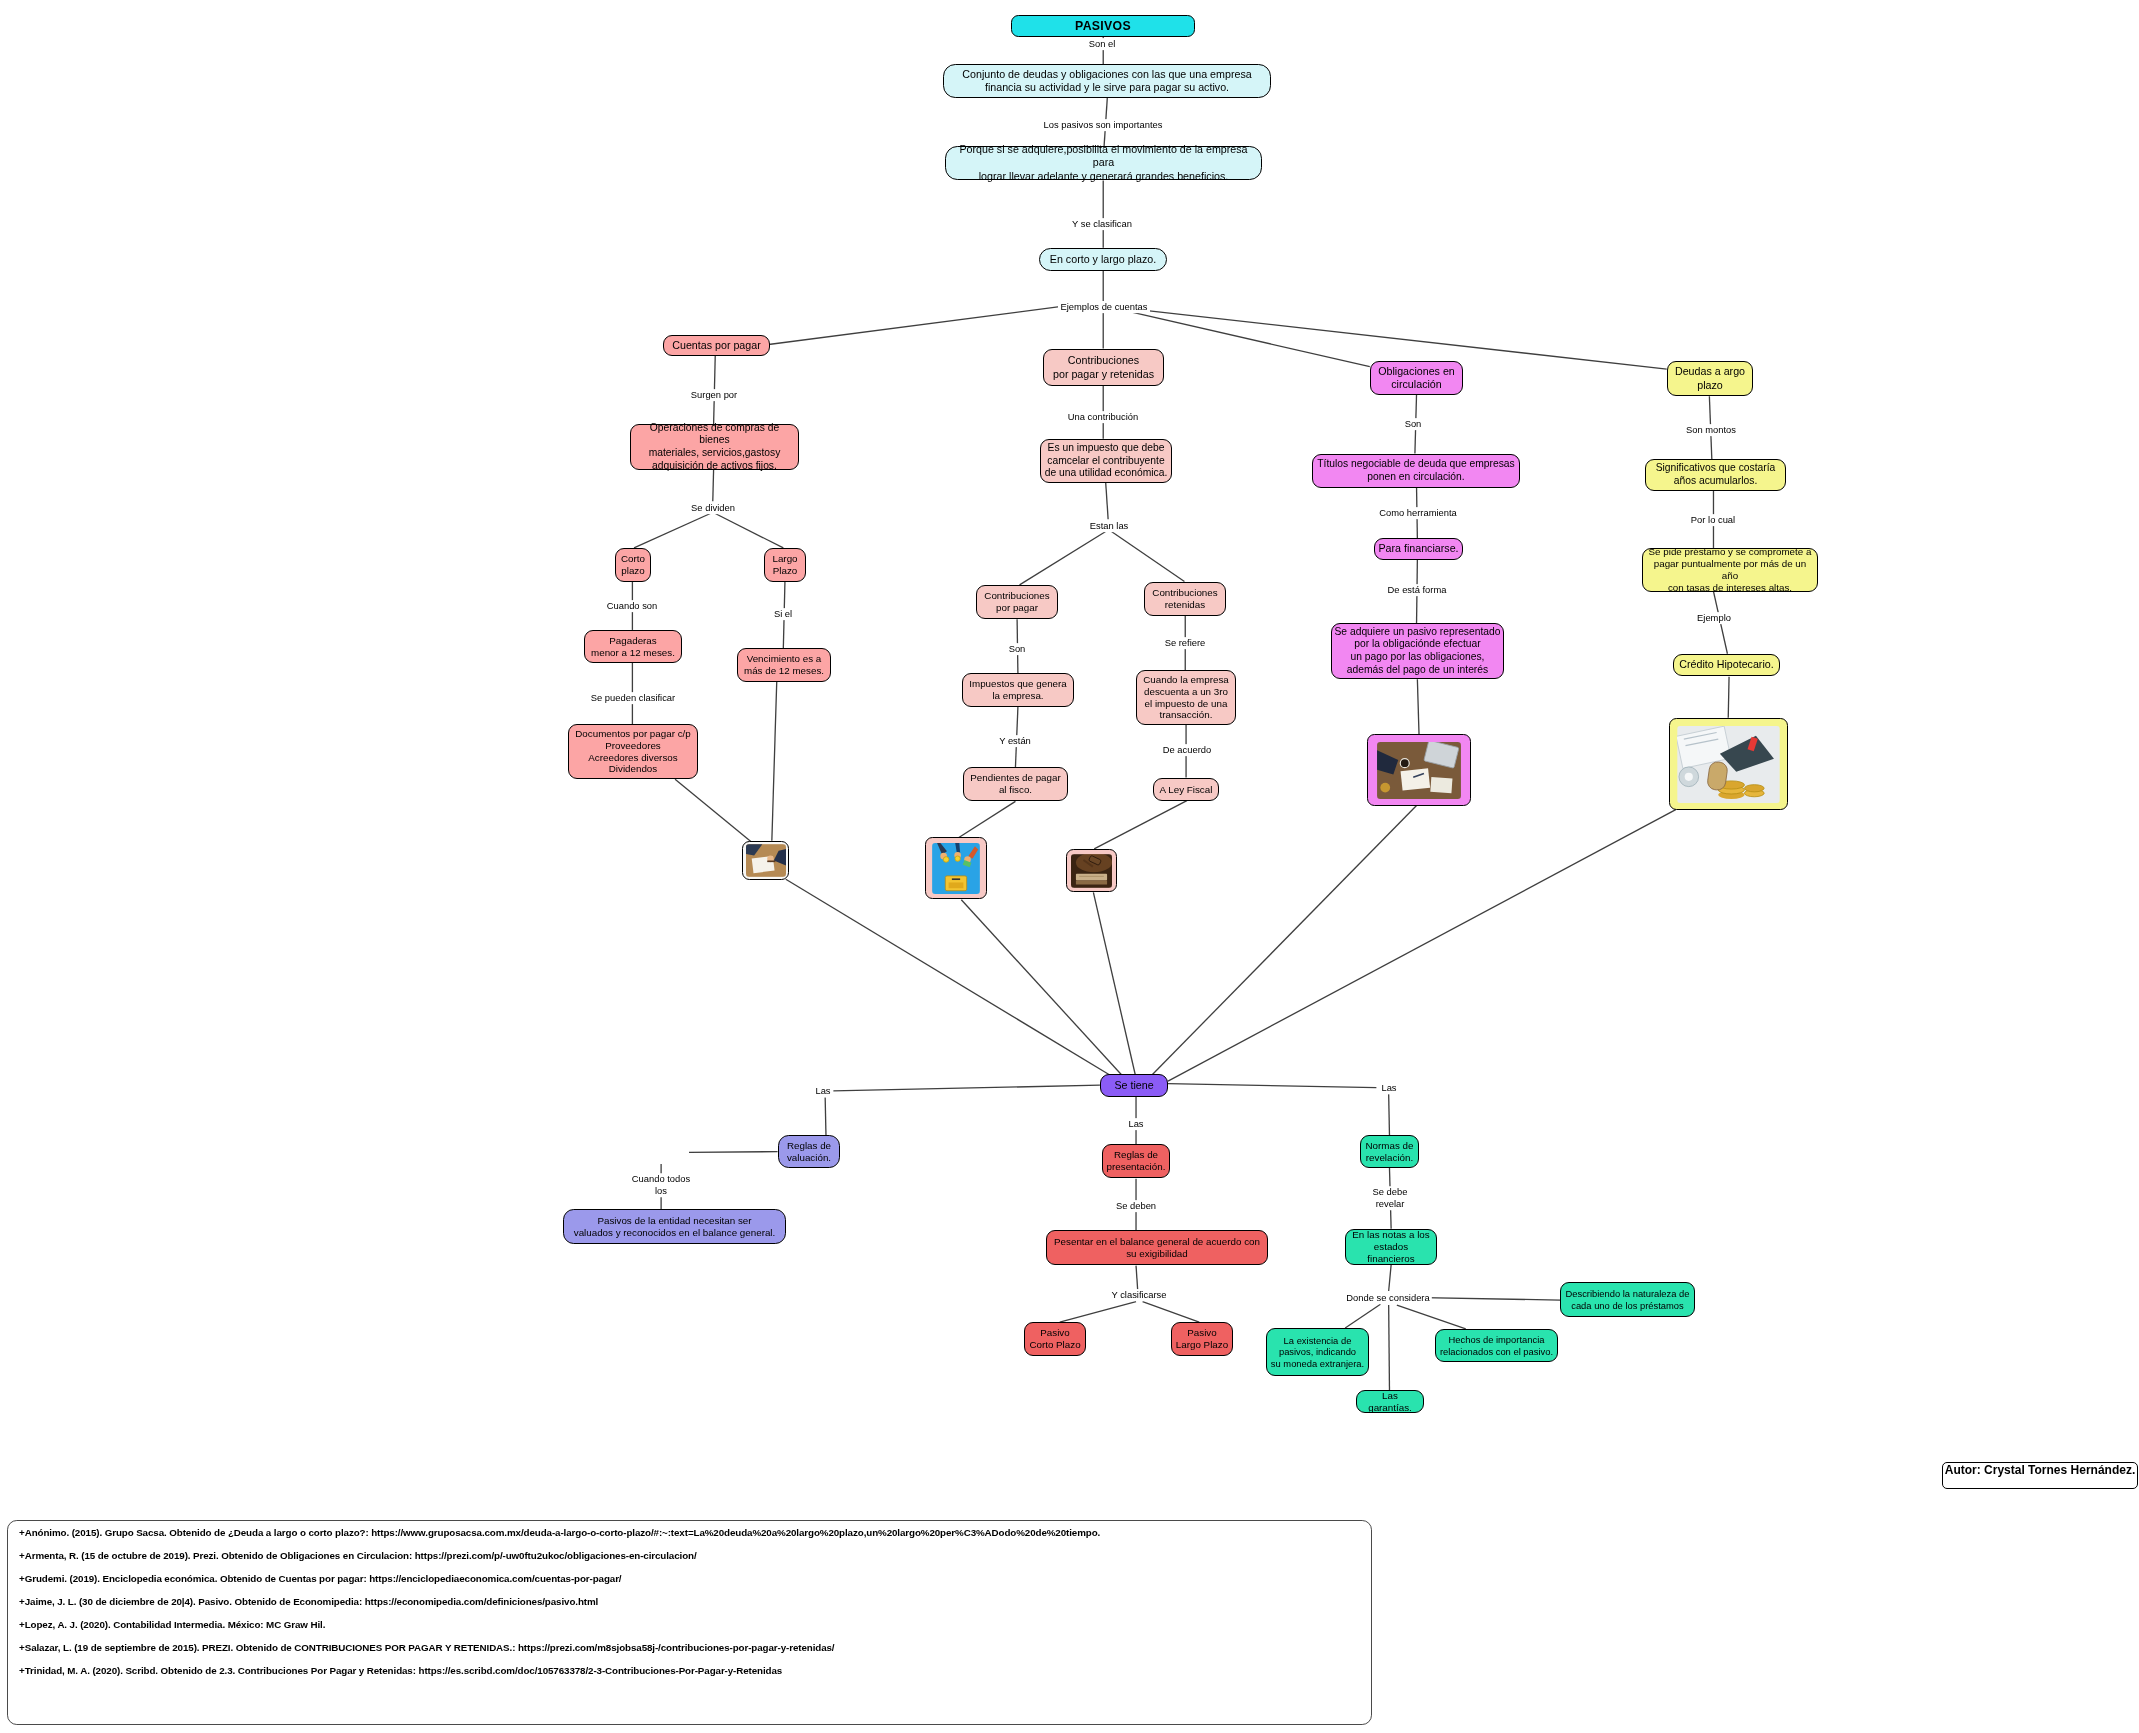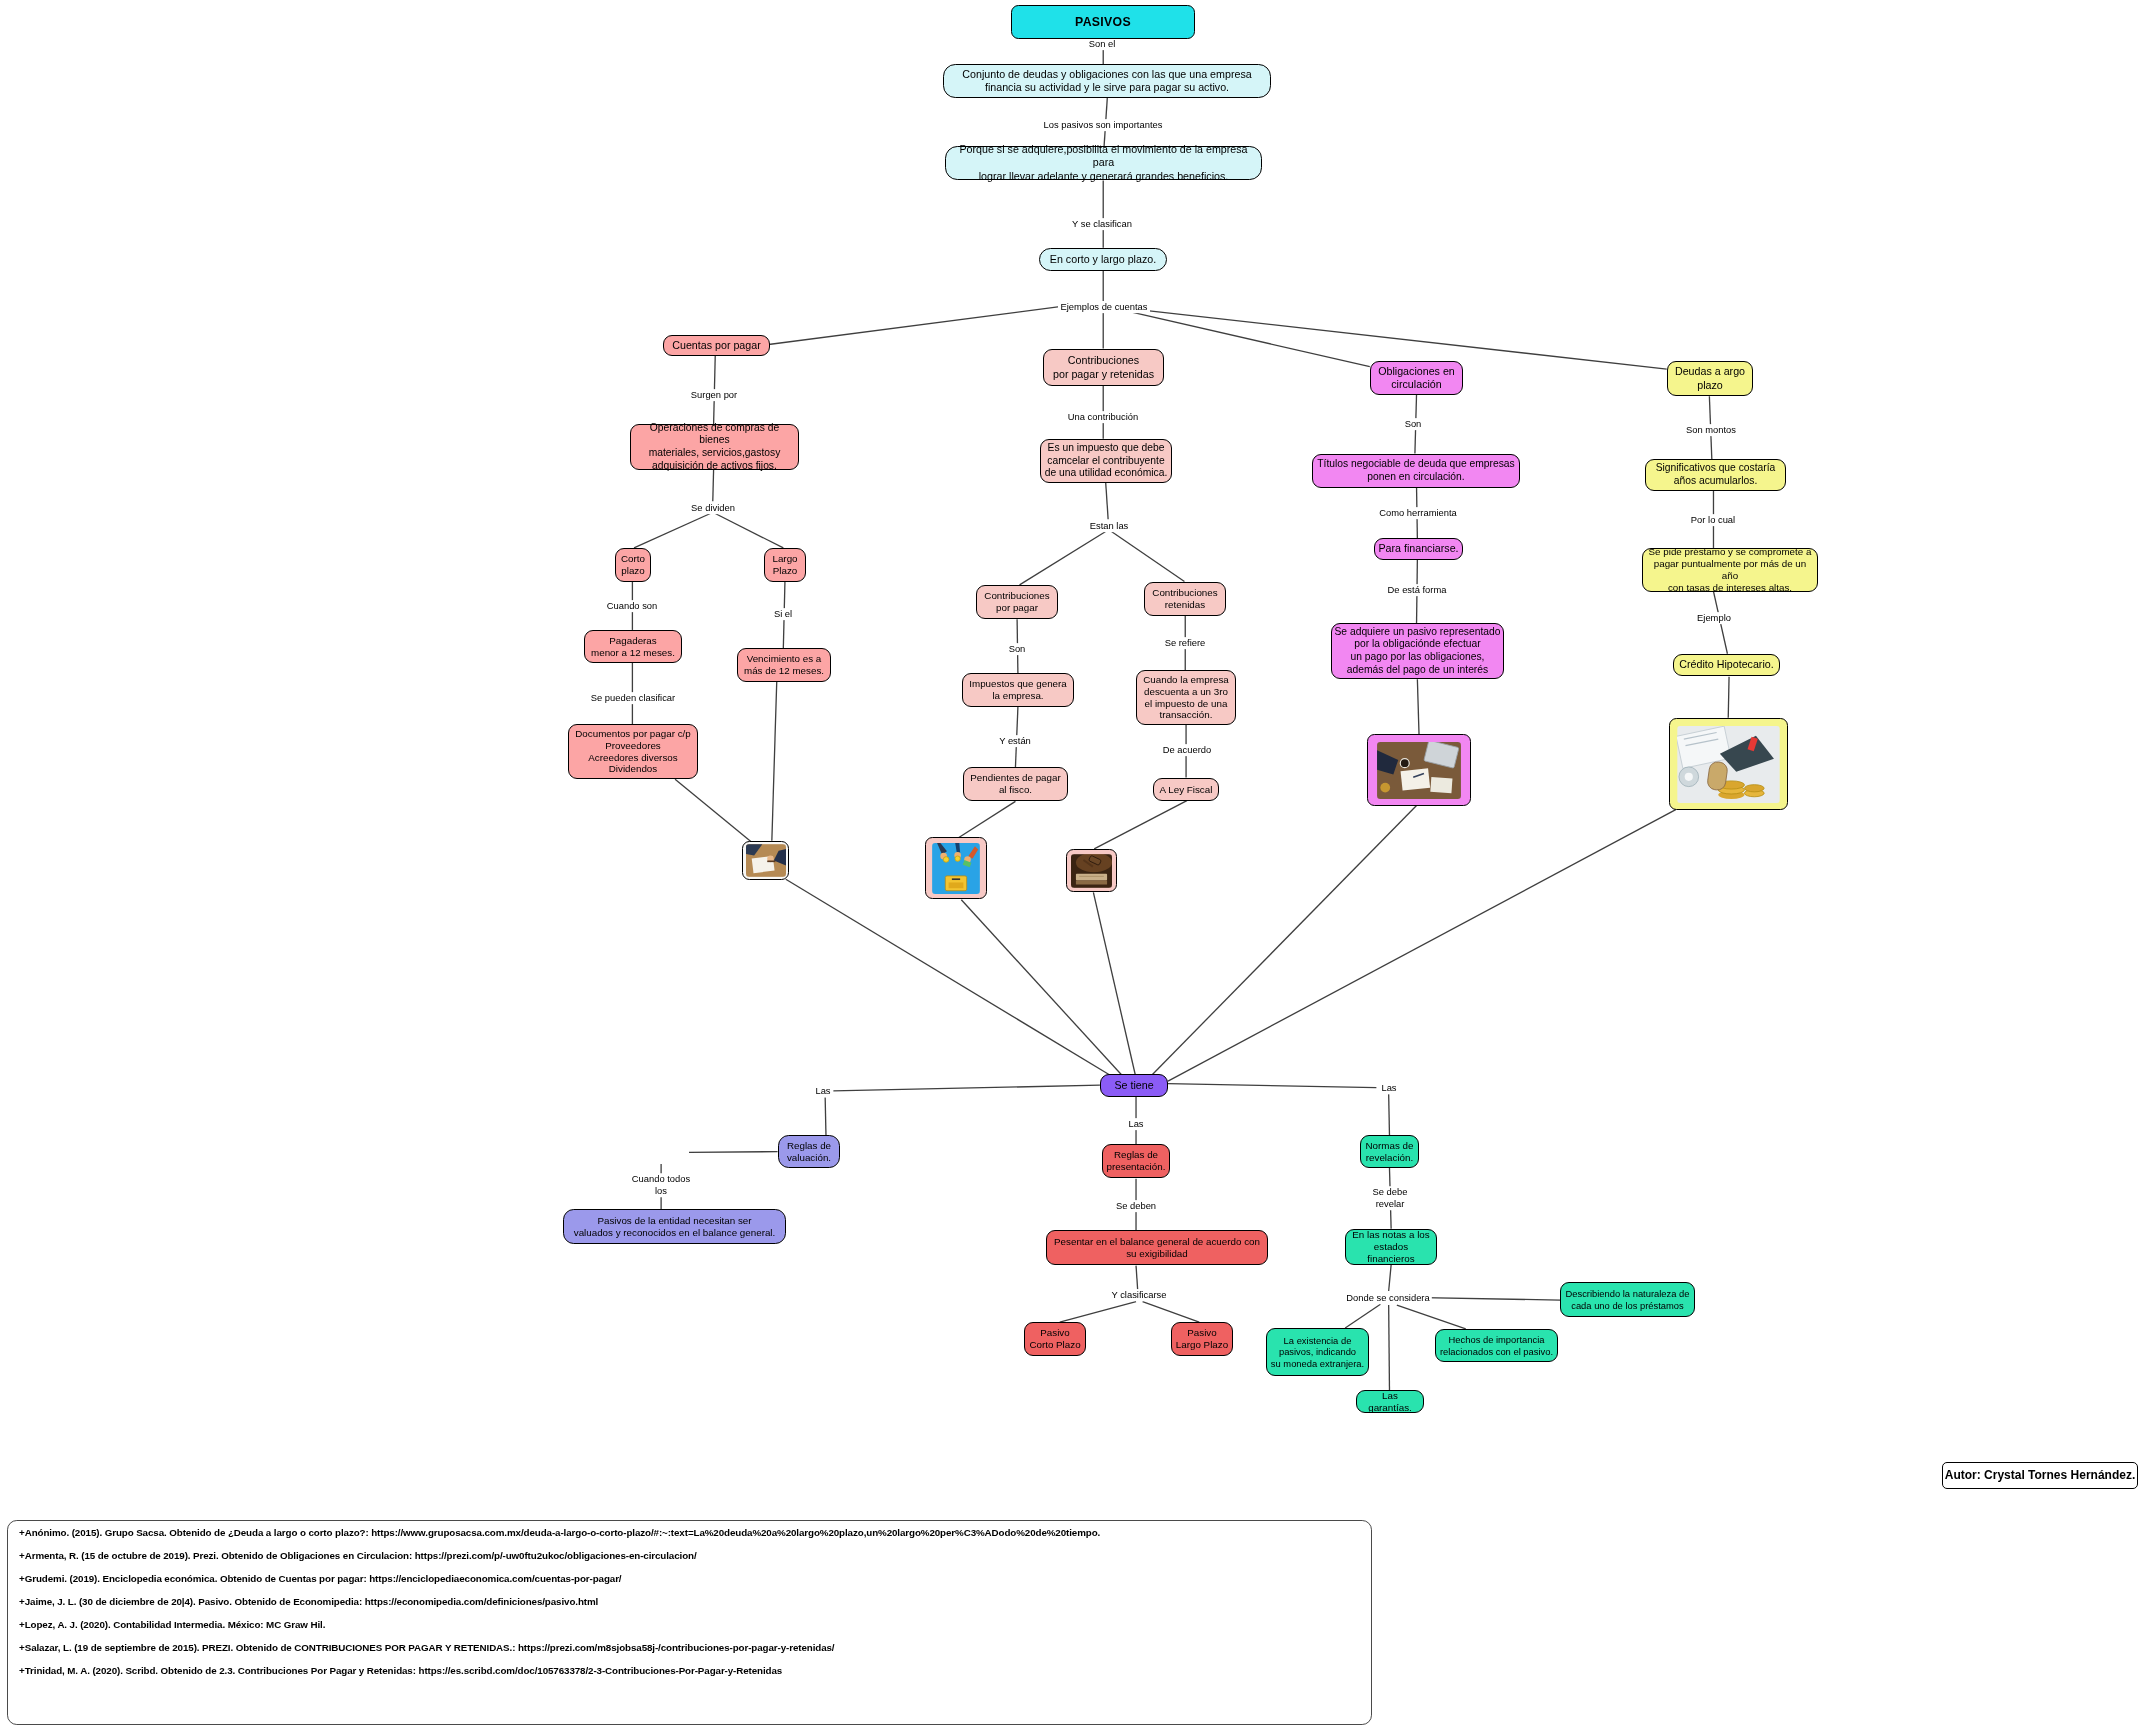--- a/index.html
+++ b/index.html
@@ -24,21 +24,21 @@
           padding:0 2.5px;font-size:9.4px;line-height:1.25;text-align:center;white-space:pre-line;}
   .imgbox{position:absolute;z-index:3;border:1.5px solid #000;border-radius:7.4px;
           box-sizing:border-box;display:flex;align-items:center;justify-content:center;}
   .frame-white{background:#f8f8f6;}
   .frame-pink{background:#F7C9C5;}
   .frame-violet{background:#F287F2;}
   .frame-yellow{background:#F5F58D;}
   .imgbox svg{display:block;border-radius:3.3px;}
   #author{position:absolute;left:1942px;top:1462px;width:194px;height:24.6px;z-index:3;
           border:1.6px solid #000;border-radius:5px;background:#fff;display:flex;
-          align-items:center;justify-content:center;font-weight:bold;font-size:12px;}
+          justify-content:center;font-weight:bold;font-size:12px;}
   #refs{position:absolute;left:6.6px;top:1520px;width:1365px;height:205px;z-index:3;
         border:1.6px solid #4a4a4a;border-radius:9.8px;background:#fff;box-sizing:border-box;
         padding:5.7px 11.5px;}
   #refs .hdr{color:#1857D6;font-weight:bold;font-size:14px;margin-bottom:2.5px;}
   #refs .item{font-weight:bold;font-size:9.8px;letter-spacing:-0.1px;margin-bottom:12px;white-space:nowrap;}
 </style>
 </head>
 <body>
 
 <div id="canvas">
@@ -130,21 +130,21 @@
   <span class="elabel" style="left:1136px;top:1124px">Las</span>
   <span class="elabel" style="left:1389px;top:1088px">Las</span>
   <span class="elabel" style="left:661px;top:1185px">Cuando todos
 los</span>
   <span class="elabel" style="left:1136px;top:1206px">Se deben</span>
   <span class="elabel" style="left:1139px;top:1295px">Y clasificarse</span>
   <span class="elabel" style="left:1390px;top:1198px">Se debe
 revelar</span>
   <span class="elabel" style="left:1388px;top:1298px">Donde se considera</span>
 
-  <div class="n cyan-strong" style="left:1011px;top:5px;width:184px;height:34px">PASIVOS</div>
+  <div class="n cyan-strong" style="left:1011px;top:15px;width:184px;height:22px">PASIVOS</div>
   <div class="n cyan-light" style="left:943px;top:64px;width:328px;height:34px">Conjunto de deudas y obligaciones con las que una empresa
 financia su actividad y le sirve para pagar su activo.</div>
   <div class="n cyan-light" style="left:945px;top:146px;width:317px;height:34px">Porque si se adquiere,posibilita el movimiento de la empresa para
 lograr llevar adelante y generará grandes beneficios.</div>
   <div class="n cyan-light" style="left:1039px;top:248px;width:128px;height:23px">En corto y largo plazo.</div>
 
   <div class="n green f13" style="left:663px;top:335px;width:107px;height:21.3px">Cuentas por pagar</div>
   <div class="n green" style="left:630px;top:424px;width:169px;height:46px">Operaciones de compras de bienes
 materiales, servicios,gastosy
 adquisición de activos fijos.</div>

